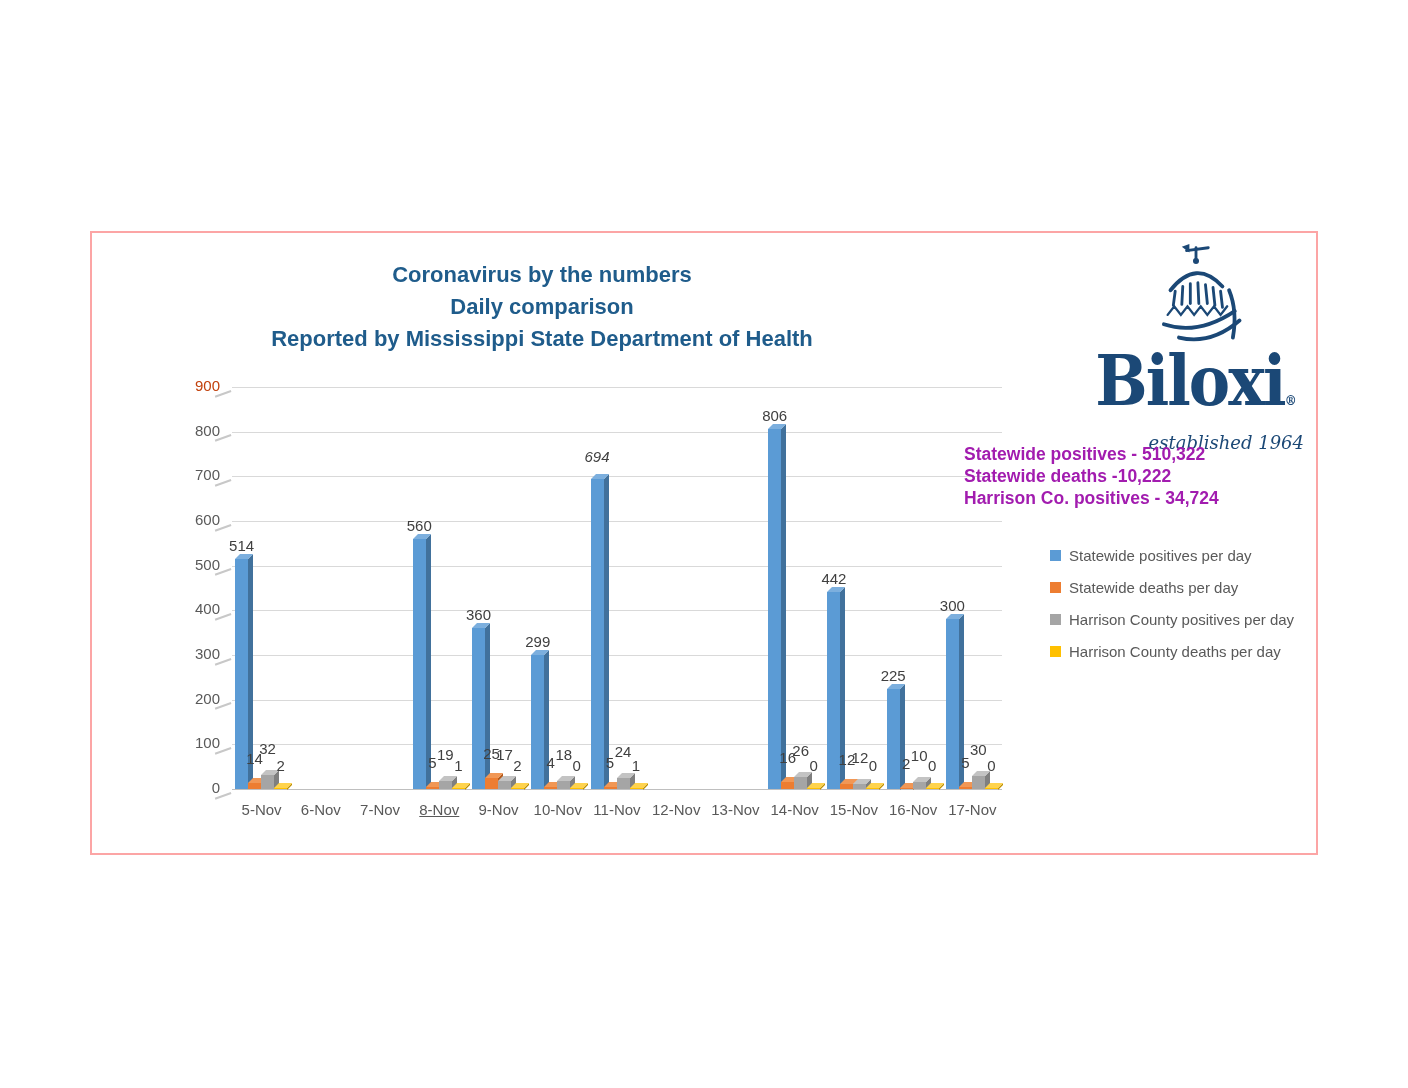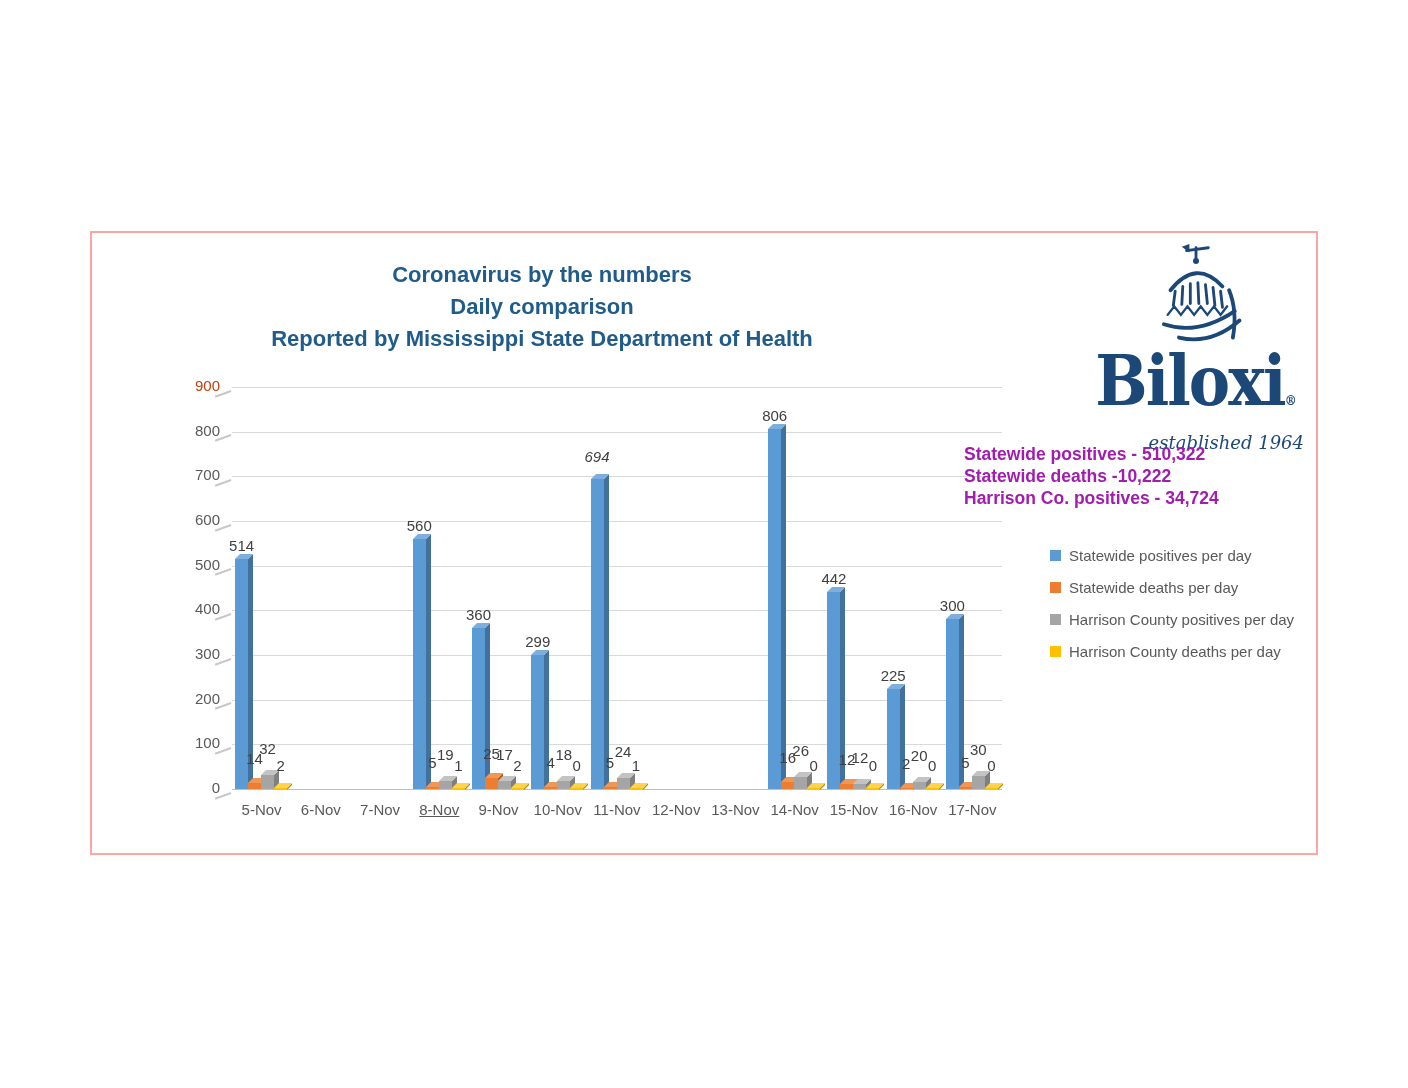--- a/index.html
+++ b/index.html
@@ -255,21 +255,21 @@
       <div class="bar-top" style="left: 794.654px; top: 450.5px; width: 13px; height: 5px; background: rgb(124, 175, 222);"></div>
       <div class="bar-front" style="left: 794.654px; top: 455.5px; width: 13px; height: 100.5px; background: rgb(91, 155, 213);"></div>
       <div class="bar-label" style="left: 778.154px; top: 433.5px; color: rgb(64, 64, 64);">225</div>
       <div class="bar-side" style="left: 820.654px; top: 554.5px; width: 5px; height: 1.5px; background: rgb(181, 90, 27);"></div>
       <div class="bar-top" style="left: 807.654px; top: 549.5px; width: 13px; height: 5px; background: rgb(241, 151, 85);"></div>
       <div class="bar-front" style="left: 807.654px; top: 554.5px; width: 13px; height: 1.5px; background: rgb(237, 125, 49);"></div>
       <div class="bar-label" style="left: 791.154px; top: 521.5px; color: rgb(64, 64, 64);">2</div>
       <div class="bar-side" style="left: 833.654px; top: 549.3px; width: 5px; height: 6.7px; background: rgb(127, 127, 127);"></div>
       <div class="bar-top" style="left: 820.654px; top: 544.3px; width: 13px; height: 5px; background: rgb(195, 195, 195);"></div>
       <div class="bar-front" style="left: 820.654px; top: 549.3px; width: 13px; height: 6.7px; background: rgb(165, 165, 165);"></div>
-      <div class="bar-label" style="left: 804.154px; top: 514.3px; color: rgb(64, 64, 64);">20</div>
+      <div class="bar-label" style="left: 804.154px; top: 514.3px; color: rgb(64, 64, 64);">10</div>
       <div class="bar-side" style="left: 846.654px; top: 554.5px; width: 5px; height: 1.5px; background: rgb(191, 144, 0);"></div>
       <div class="bar-top" style="left: 833.654px; top: 549.5px; width: 13px; height: 5px; background: rgb(255, 211, 77);"></div>
       <div class="bar-front" style="left: 833.654px; top: 554.5px; width: 13px; height: 1.5px; background: rgb(255, 192, 0);"></div>
       <div class="bar-label" style="left: 817.154px; top: 523.5px; color: rgb(64, 64, 64);">0</div>
       <div class="bar-side" style="left: 866.885px; top: 386.267px; width: 5px; height: 169.733px; background: rgb(65, 113, 156);"></div>
       <div class="bar-top" style="left: 853.885px; top: 381.267px; width: 13px; height: 5px; background: rgb(124, 175, 222);"></div>
       <div class="bar-front" style="left: 853.885px; top: 386.267px; width: 13px; height: 169.733px; background: rgb(91, 155, 213);"></div>
       <div class="bar-label" style="left: 837.385px; top: 364.267px; color: rgb(64, 64, 64);">300</div>
       <div class="bar-side" style="left: 879.885px; top: 553.767px; width: 5px; height: 2.23333px; background: rgb(181, 90, 27);"></div>
       <div class="bar-top" style="left: 866.885px; top: 548.767px; width: 13px; height: 5px; background: rgb(241, 151, 85);"></div>

